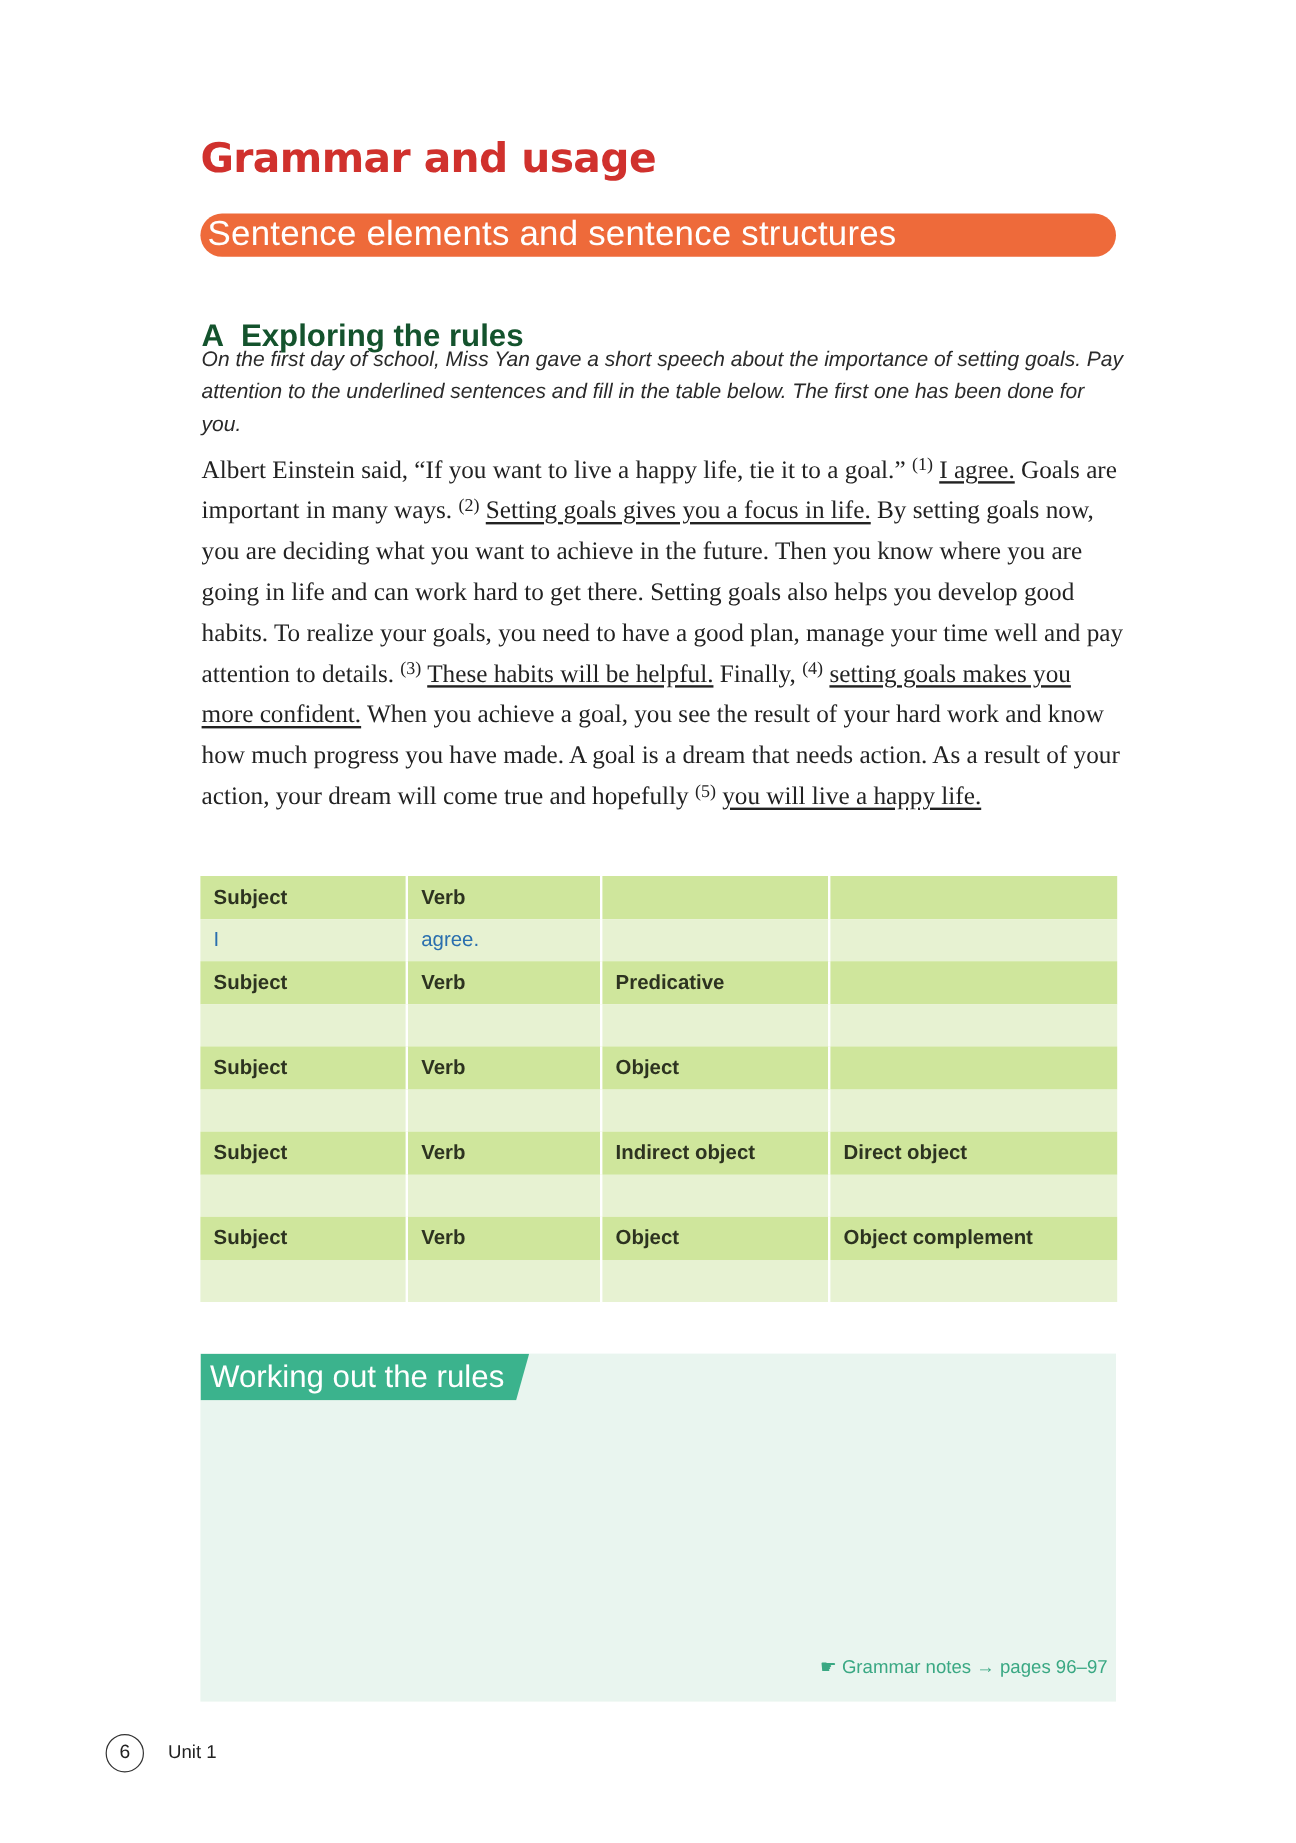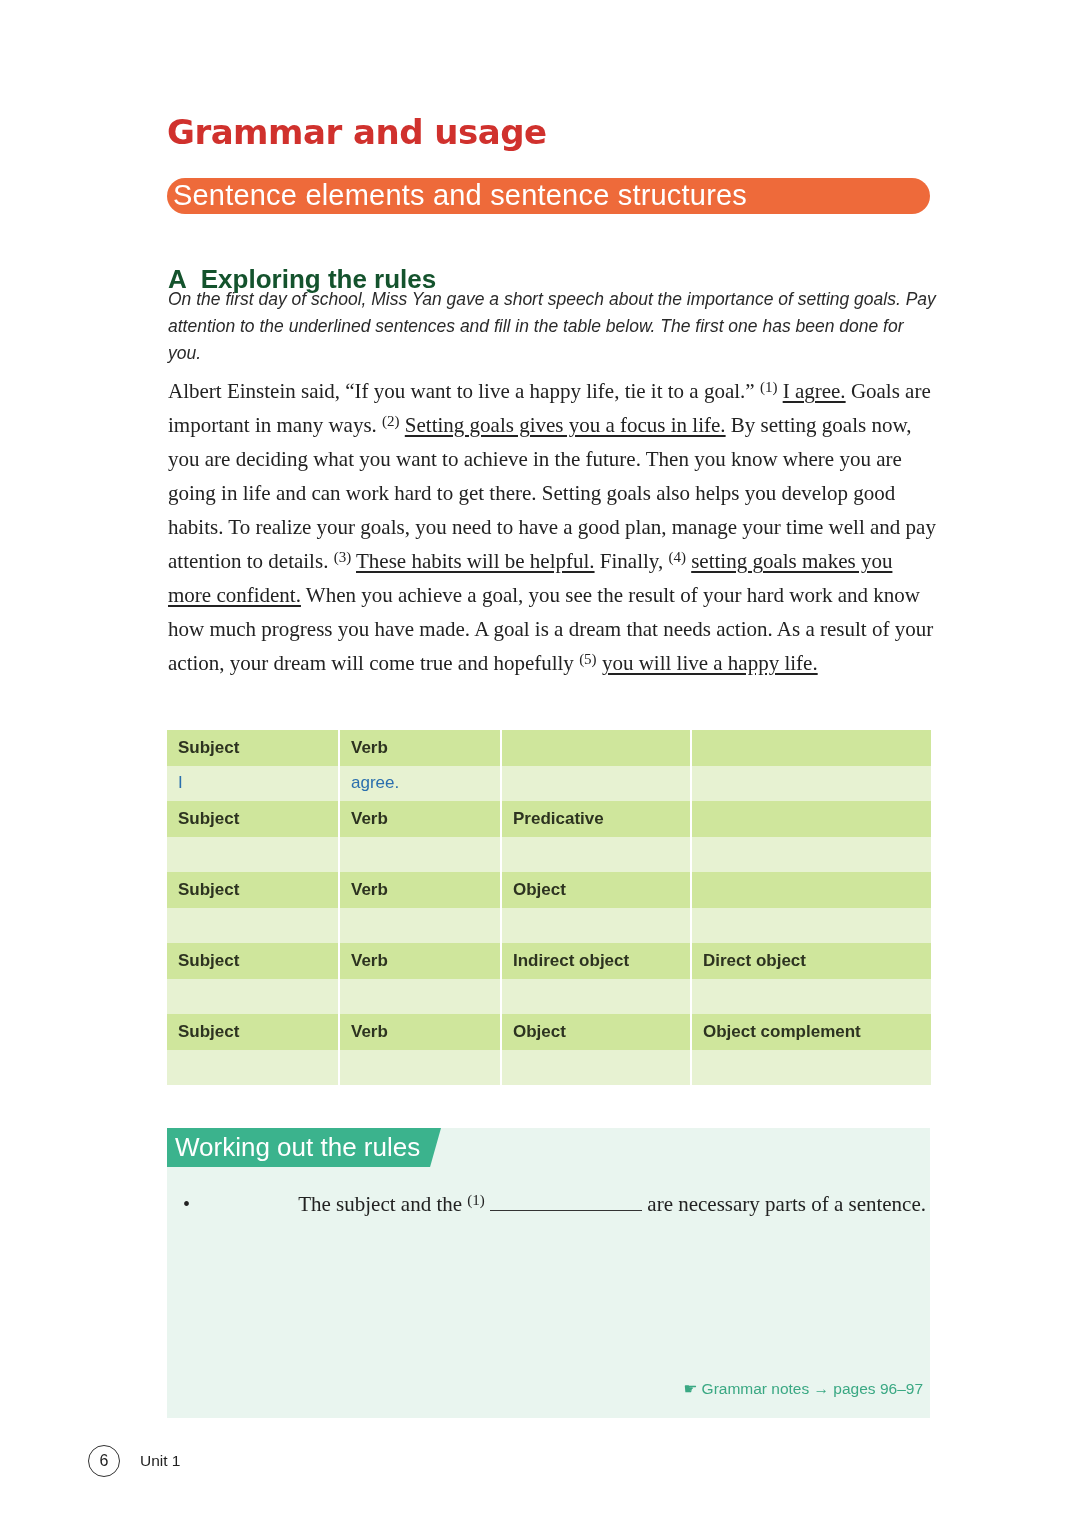--- a/index.html
+++ b/index.html
@@ -179,19 +179,18 @@
         <td></td>
       </tr>
     </tbody>
 </table>
 
 <div class="rules-box">
   <div class="rules-tab">
     <span>Working out the rules</span>
   </div>
   <ul class="rules-list">
-    <li><span>The subject and the </span><sup>(1)</sup> <span class="blank"></span><span> are necessary parts of a sentence.</span></li>
   </ul>
   <div class="grammar-notes">☛ Grammar notes → pages 96–97</div>
 </div>
 
 <div class="page-num">6</div>
 <div class="unit-label">Unit 1</div>
 
 </body></html>

